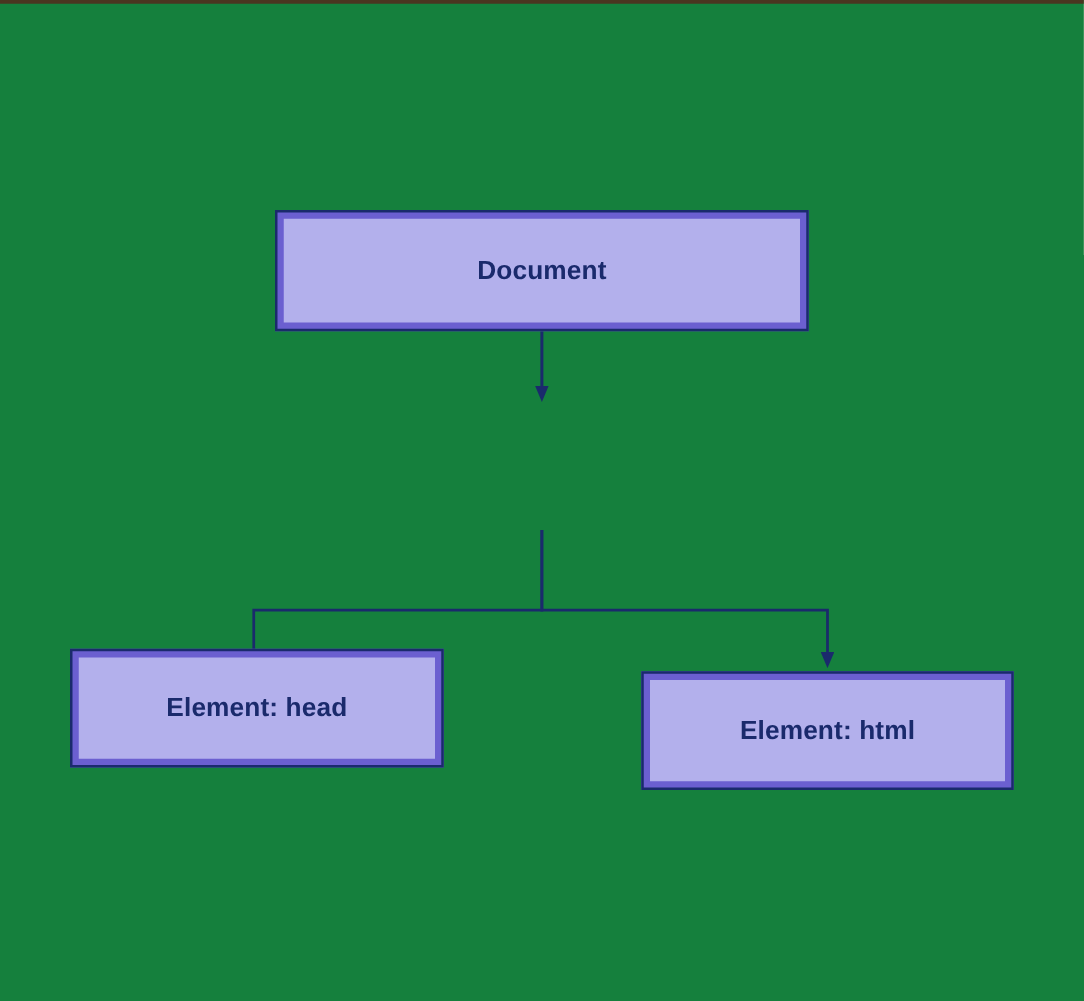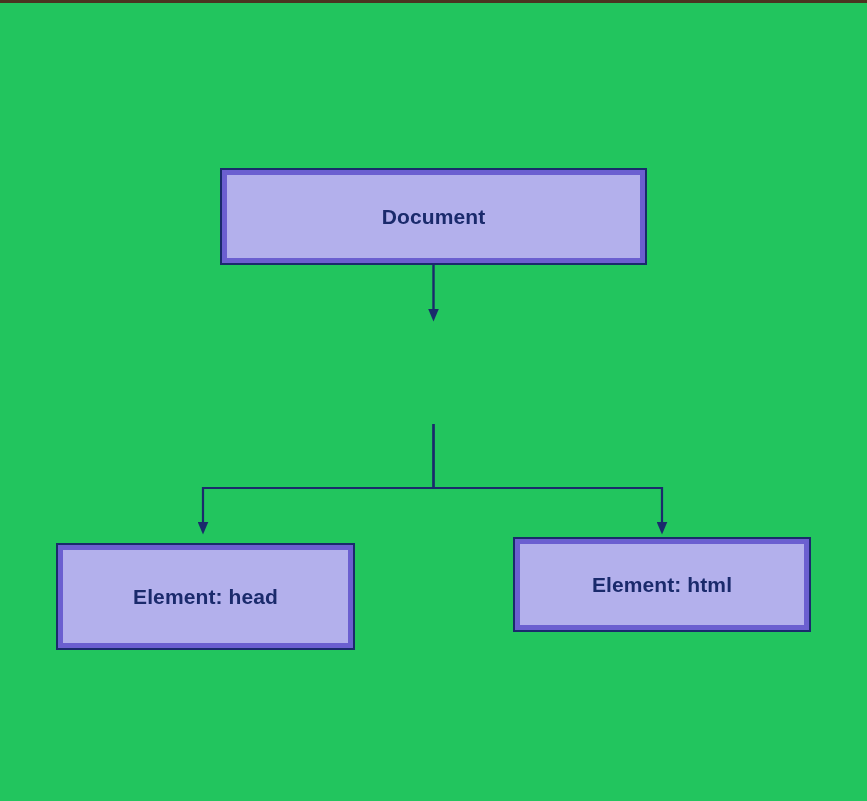--- a/index.html
+++ b/index.html
@@ -10,21 +10,21 @@
     width: 867px;
     height: 801px;
     background: #fdf2e1;
     font-family: "Liberation Sans", sans-serif;
     overflow: hidden;
   }
   #canvas {
     position: relative;
     width: 867px;
     height: 801px;
-    background: #22c55e;
+    background: #15803d;
   }
   .top-strip {
     position: absolute;
     left: 0;
     top: 0;
     width: 867px;
     height: 3px;
     background: #4a3520;
   }
   
@@ -59,21 +59,21 @@
     color: #1a2a6c;
     font-size: 21px;
     font-weight: bold;
     line-height: 1.32;
     letter-spacing: 0.1px;
     white-space: pre-line;
   }
   
   #node-document   { left: 220px; top: 168px; width: 427px; height: 97px; }
   #node-root       { left: 220px; top: 325px; width: 427px; height: 99px; }
-  #node-head       { left: 56px;  top: 543px; width: 299px; height: 107px; }
+  #node-head       { left: 56px;  top: 519px; width: 299px; height: 95px; }
   #node-body       { left: 513px; top: 537px; width: 298px; height: 95px; }
 </style>
 </head>
 <body>
 
 <div id="canvas">
 
   <div class="top-strip"></div>
 
   <svg id="edges" viewBox="0 0 867 801" xmlns="http://www.w3.org/2000/svg">

